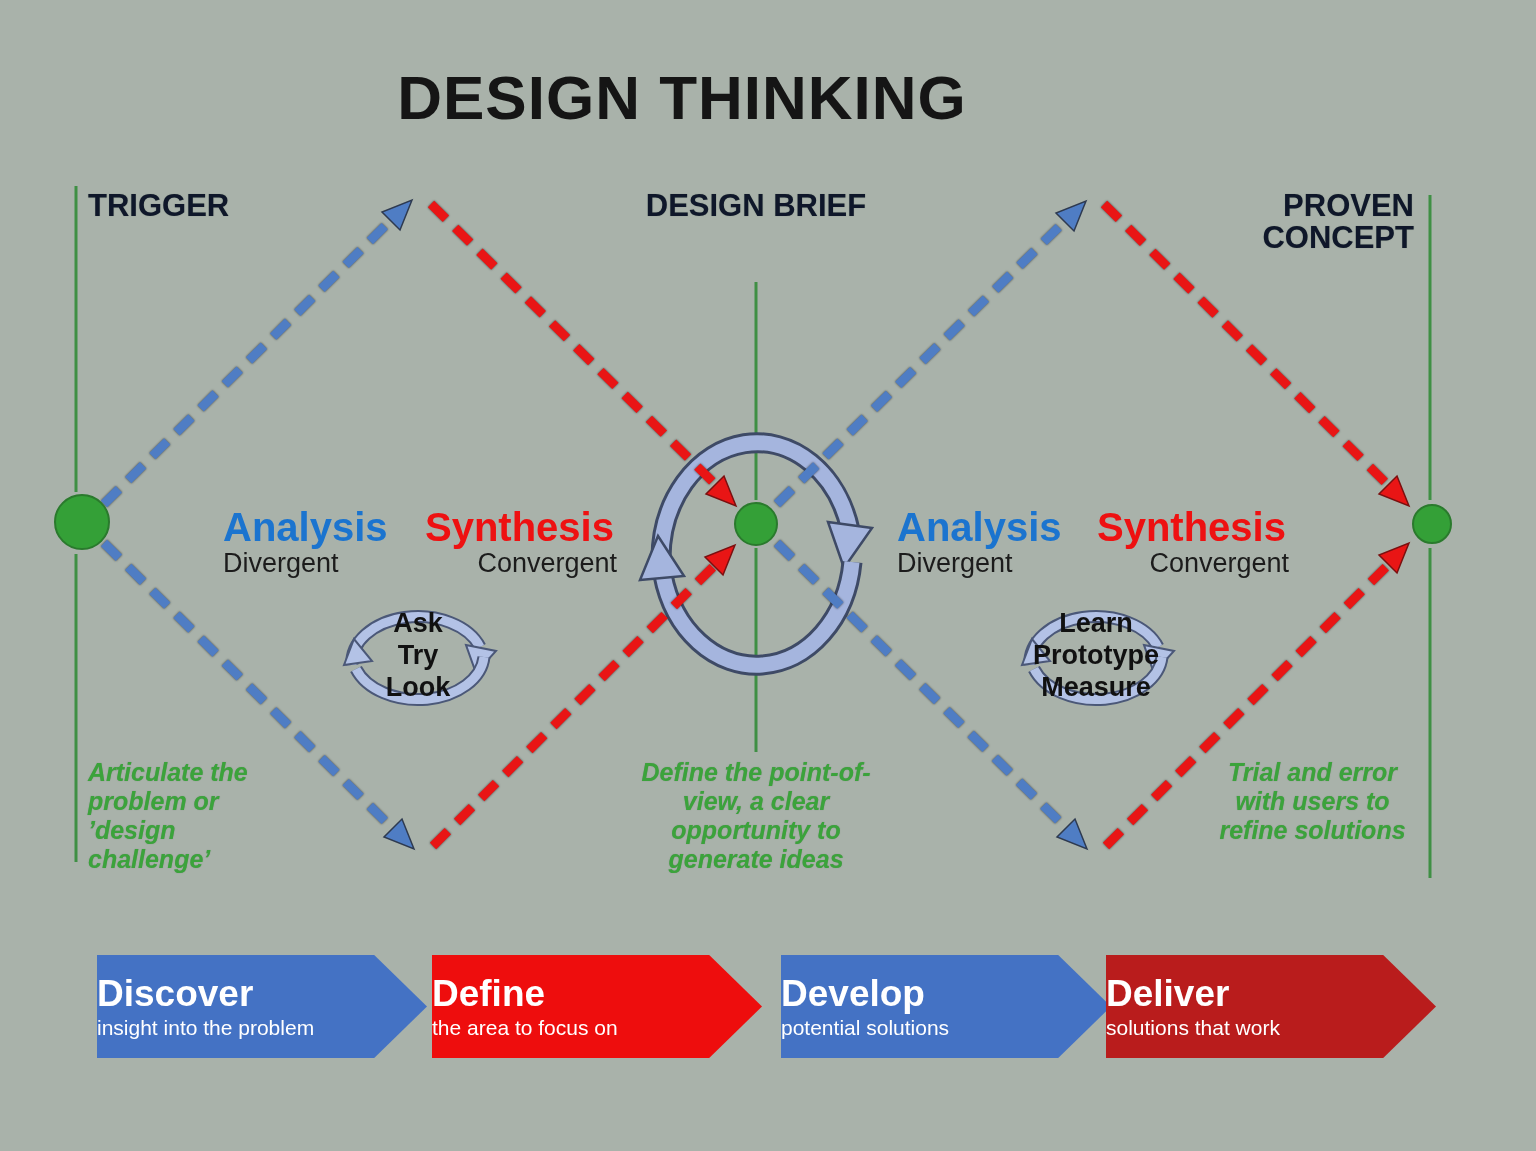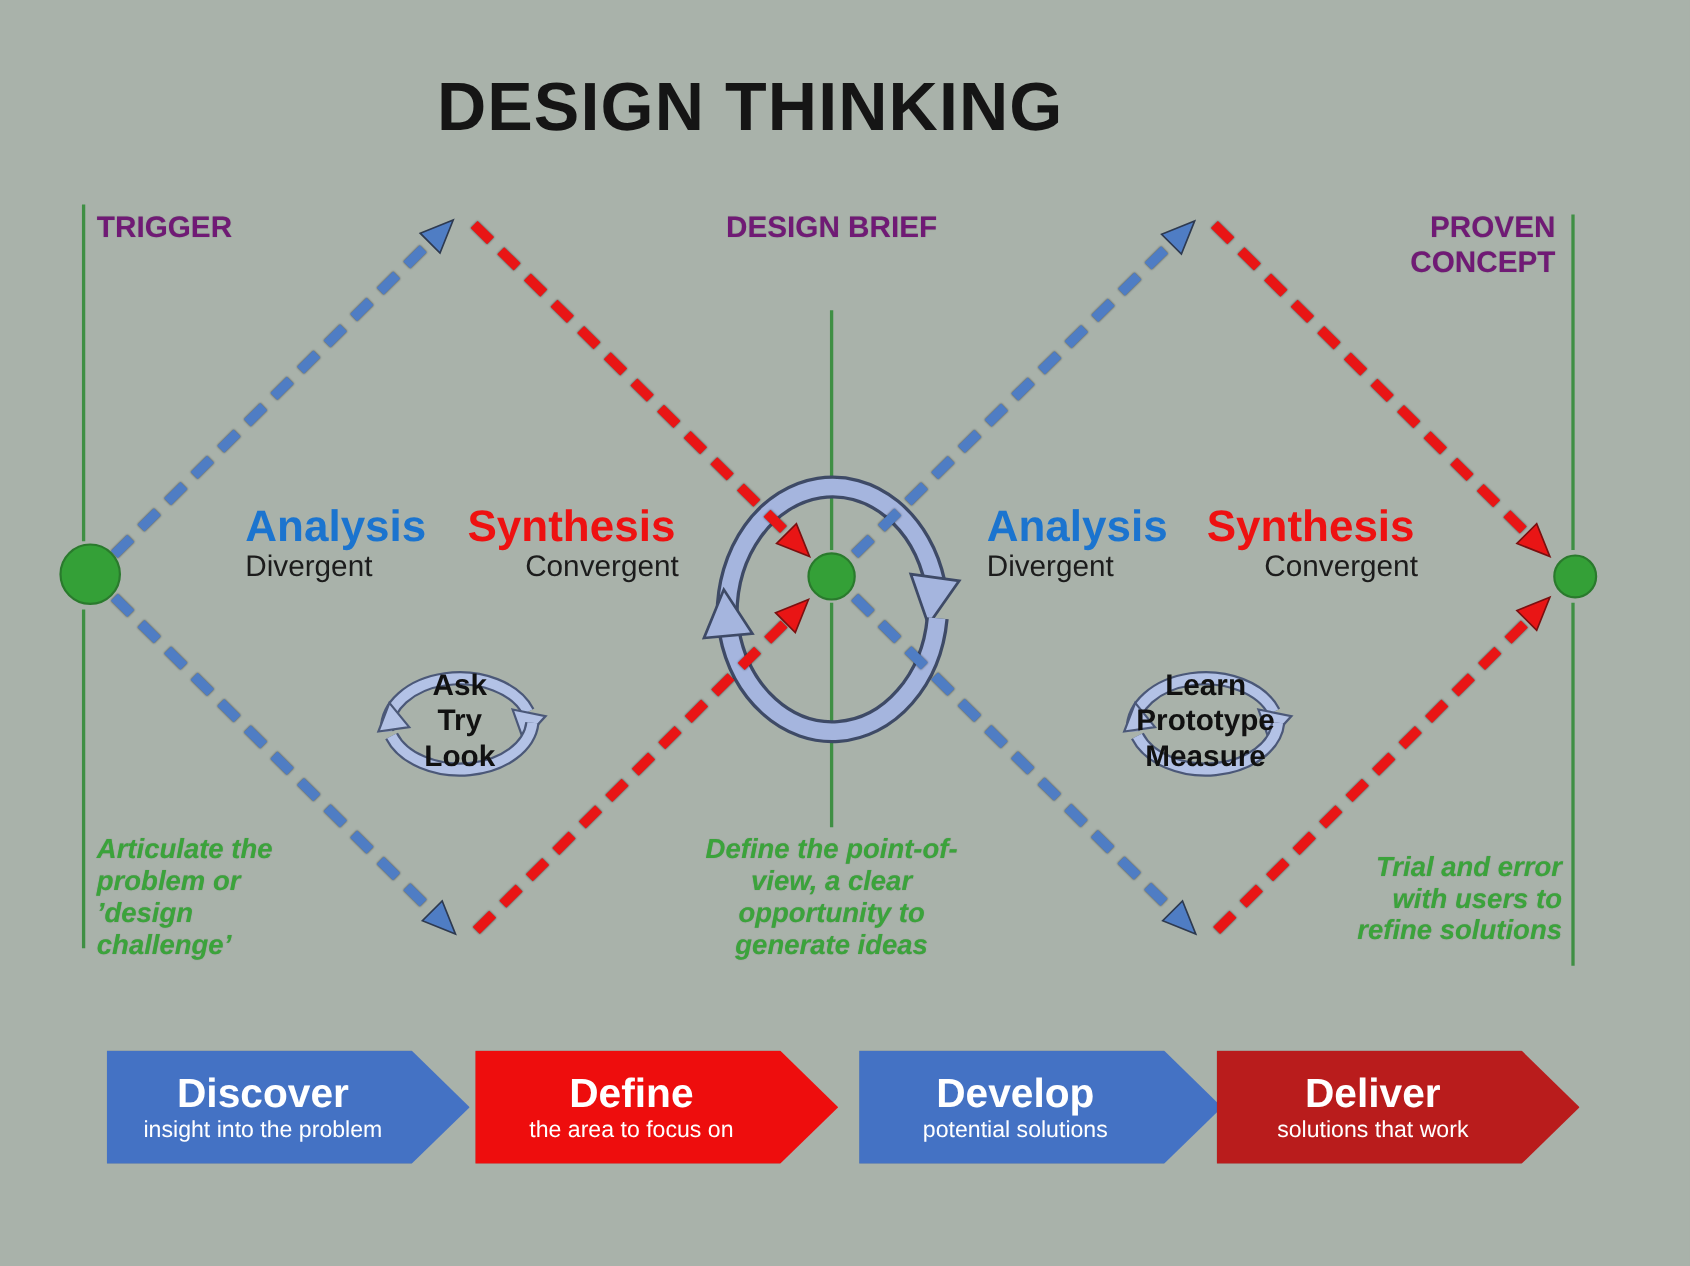--- a/index.html
+++ b/index.html
@@ -13,54 +13,54 @@
   .abs{position:absolute;}
   
   #title{
     top:62px;left:0;width:1364px;
     text-align:center;
     font-size:62px;font-weight:800;letter-spacing:1px;
     color:#151515;
   }
   
   .green-label{
-    color:#701a75;font-weight:700;font-size:27px;line-height:32px;
+    color:#0f172a;font-weight:700;font-size:31px;line-height:32px;
     text-shadow:0 0 1px rgba(40,70,40,.35);
   }
   .green-note{
     color:#3ba33b;font-weight:700;font-size:25px;line-height:29px;
     text-shadow:0 0 1px rgba(40,70,40,.35);
     font-style:italic;
   }
   #trigger-label{top:190px;left:88px;}
   #design-brief-label{top:190px;left:636px;width:240px;text-align:center;}
   #proven-concept-label{top:190px;left:1254px;width:160px;text-align:right;}
   #trigger-note{top:758px;left:88px;width:185px;text-align:left;}
   #design-brief-note{top:758px;left:636px;width:240px;text-align:center;}
-  #proven-concept-note{top:774px;left:1205px;width:215px;text-align:right;}
+  #proven-concept-note{top:758px;left:1205px;width:215px;text-align:center;}
   
-  .phase-word-group{position:absolute;}
+  .phase-word-group{position:absolute;margin-top:48px;}
   .analysis-title{font-size:40px;font-weight:800;color:#1b74cf;line-height:42px;}
   .synthesis-title{font-size:40px;font-weight:800;color:#ee1111;line-height:42px;}
   .mode-label{font-size:27px;color:#1c1c1c;line-height:30px;}
   .mode-right{text-align:right;}
   
   .loop-words{
     position:absolute;width:170px;text-align:center;
     font-size:27px;font-weight:800;color:#111;line-height:32px;
   }
   
   #diagram-svg{top:0;left:0;}
   .dashes{filter:drop-shadow(0 0 1px rgba(30,30,30,.75));}
   
   .phase-banner{
     position:absolute;top:955px;height:103px;width:330px;
     clip-path:polygon(0 0, 84% 0, 100% 50%, 84% 100%, 0 100%);
     color:#fff;display:flex;flex-direction:column;justify-content:center;
-    align-items:center;padding-right:46px;box-sizing:border-box;
+    align-items:flex-start;padding-right:46px;box-sizing:border-box;
     filter:drop-shadow(0 0 1px #444);
   }
   .phase-name{font-size:37px;font-weight:800;line-height:42px;}
   .phase-desc{font-size:21px;line-height:26px;}
 </style>
 </head>
 <body>
 
 <div id="title" class="abs">DESIGN THINKING</div>
 

